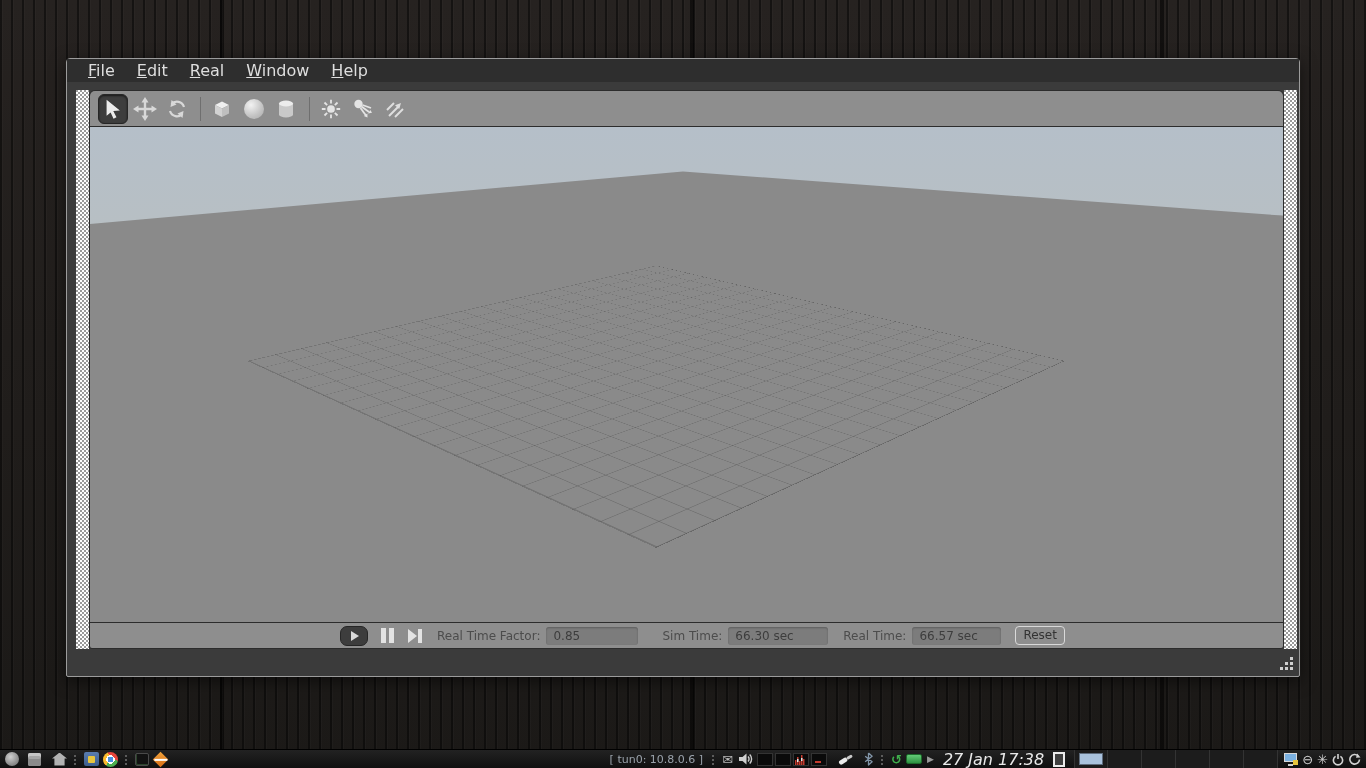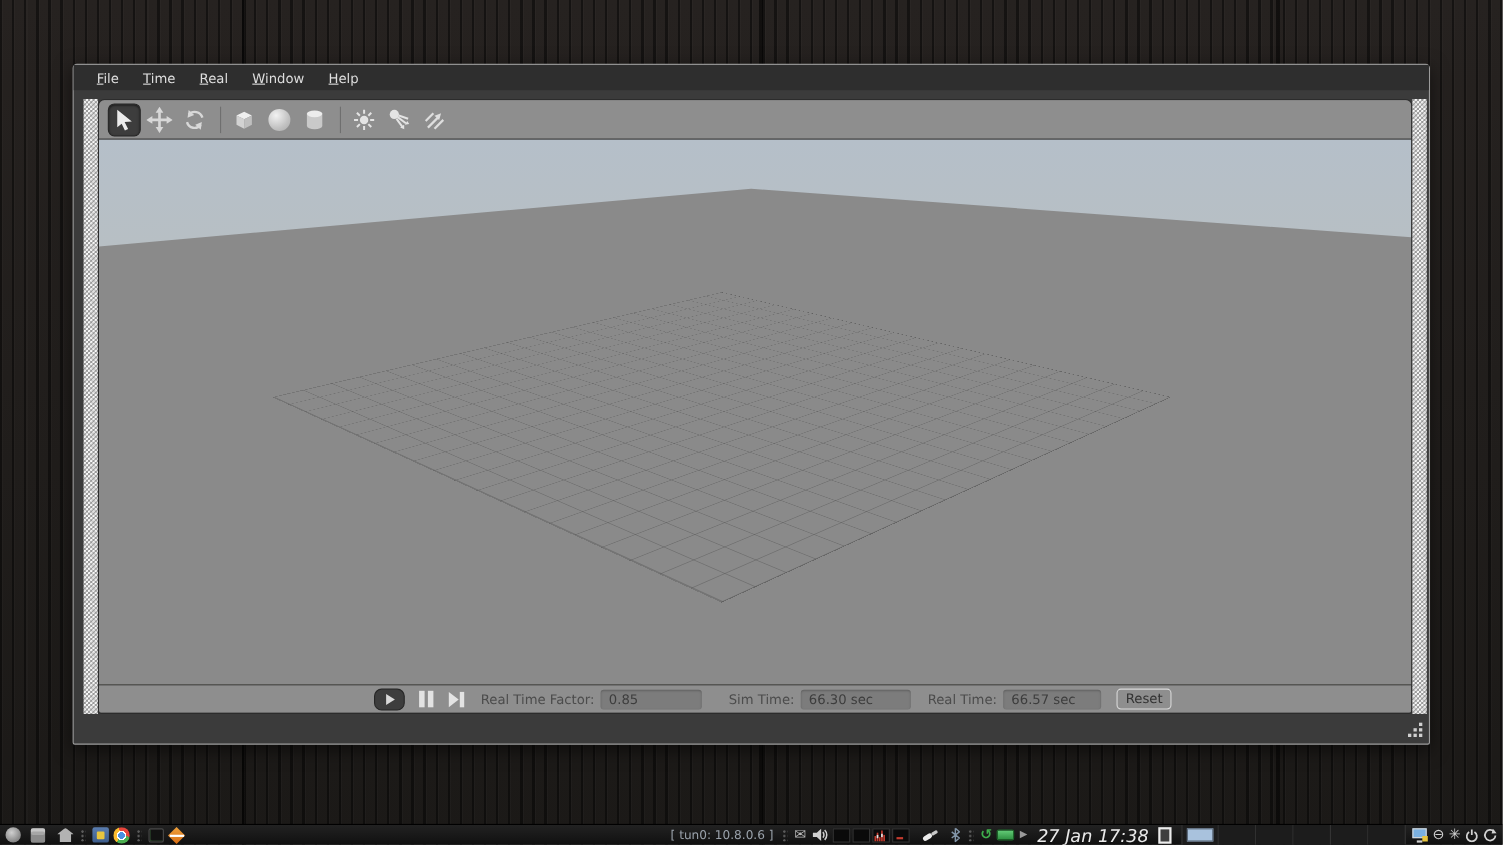--- a/index.html
+++ b/index.html
@@ -23,21 +23,21 @@
   .tb-menu-tri { width:0; height:0; margin-left:14px; border-left:4px solid transparent;
     border-right:4px solid transparent; border-top:5px solid #6e6e6e; }
   .tb-pin { width:7px; height:7px; margin-left:16px; border:1.5px solid #8d8d8d; border-radius:50%; }
   .tb-title { position:absolute; left:0; right:0; text-align:center; font-size:11px;
     font-weight:bold; color:#3c3c3c; pointer-events:none; }
   .tb-controls { margin-left:auto; display:flex; align-items:center; gap:9px; padding-right:10px; }
   .tb-btn { font-size:12px; color:#7f7f7f; width:13px; text-align:center; line-height:13px; cursor:default; }
 
   .menubar { height:23px; flex:0 0 23px; background:#2e2e2e; display:flex; align-items:center;
     padding-left:10px; }
-  .menu-item { display:inline-block; color:#dedede; font-size:12px; padding:3px 11px; }
+  .menu-item { display:inline-block; color:#dedede; font-size:16px; padding:3px 11px; }
   .menu-item::first-letter { text-decoration:underline; }
 
   .frame-row { flex:1 1 auto; display:flex; padding:8px 2px 0 9px; min-height:0; }
   .grip-strip { width:13px; flex:0 0 13px; background-color:#9a9a9a;
     background-image:
       linear-gradient(45deg,#fff 25%,transparent 25% 75%,#fff 75%),
       linear-gradient(45deg,#fff 25%,transparent 25% 75%,#fff 75%);
     background-size:4px 4px; background-position:0 0,2px 2px; }
   .center-col { flex:1 1 auto; display:flex; flex-direction:column; min-width:0;
     border:1px solid #2c2c2c; border-radius:6px 6px 3px 3px; overflow:hidden; }
@@ -145,21 +145,21 @@
 </head>
 <body>
 
 <div class="desktop">
 
   <div class="gz-window">
 
 
     <div class="menubar">
       <span class="menu-item">File</span>
-      <span class="menu-item">Time</span>
+      <span class="menu-item">Edit</span>
       <span class="menu-item">Real</span>
       <span class="menu-item">Window</span>
       <span class="menu-item">Help</span>
     </div>
 
     <div class="frame-row">
       <div class="grip-strip"></div>
 
       <div class="center-col">
 

